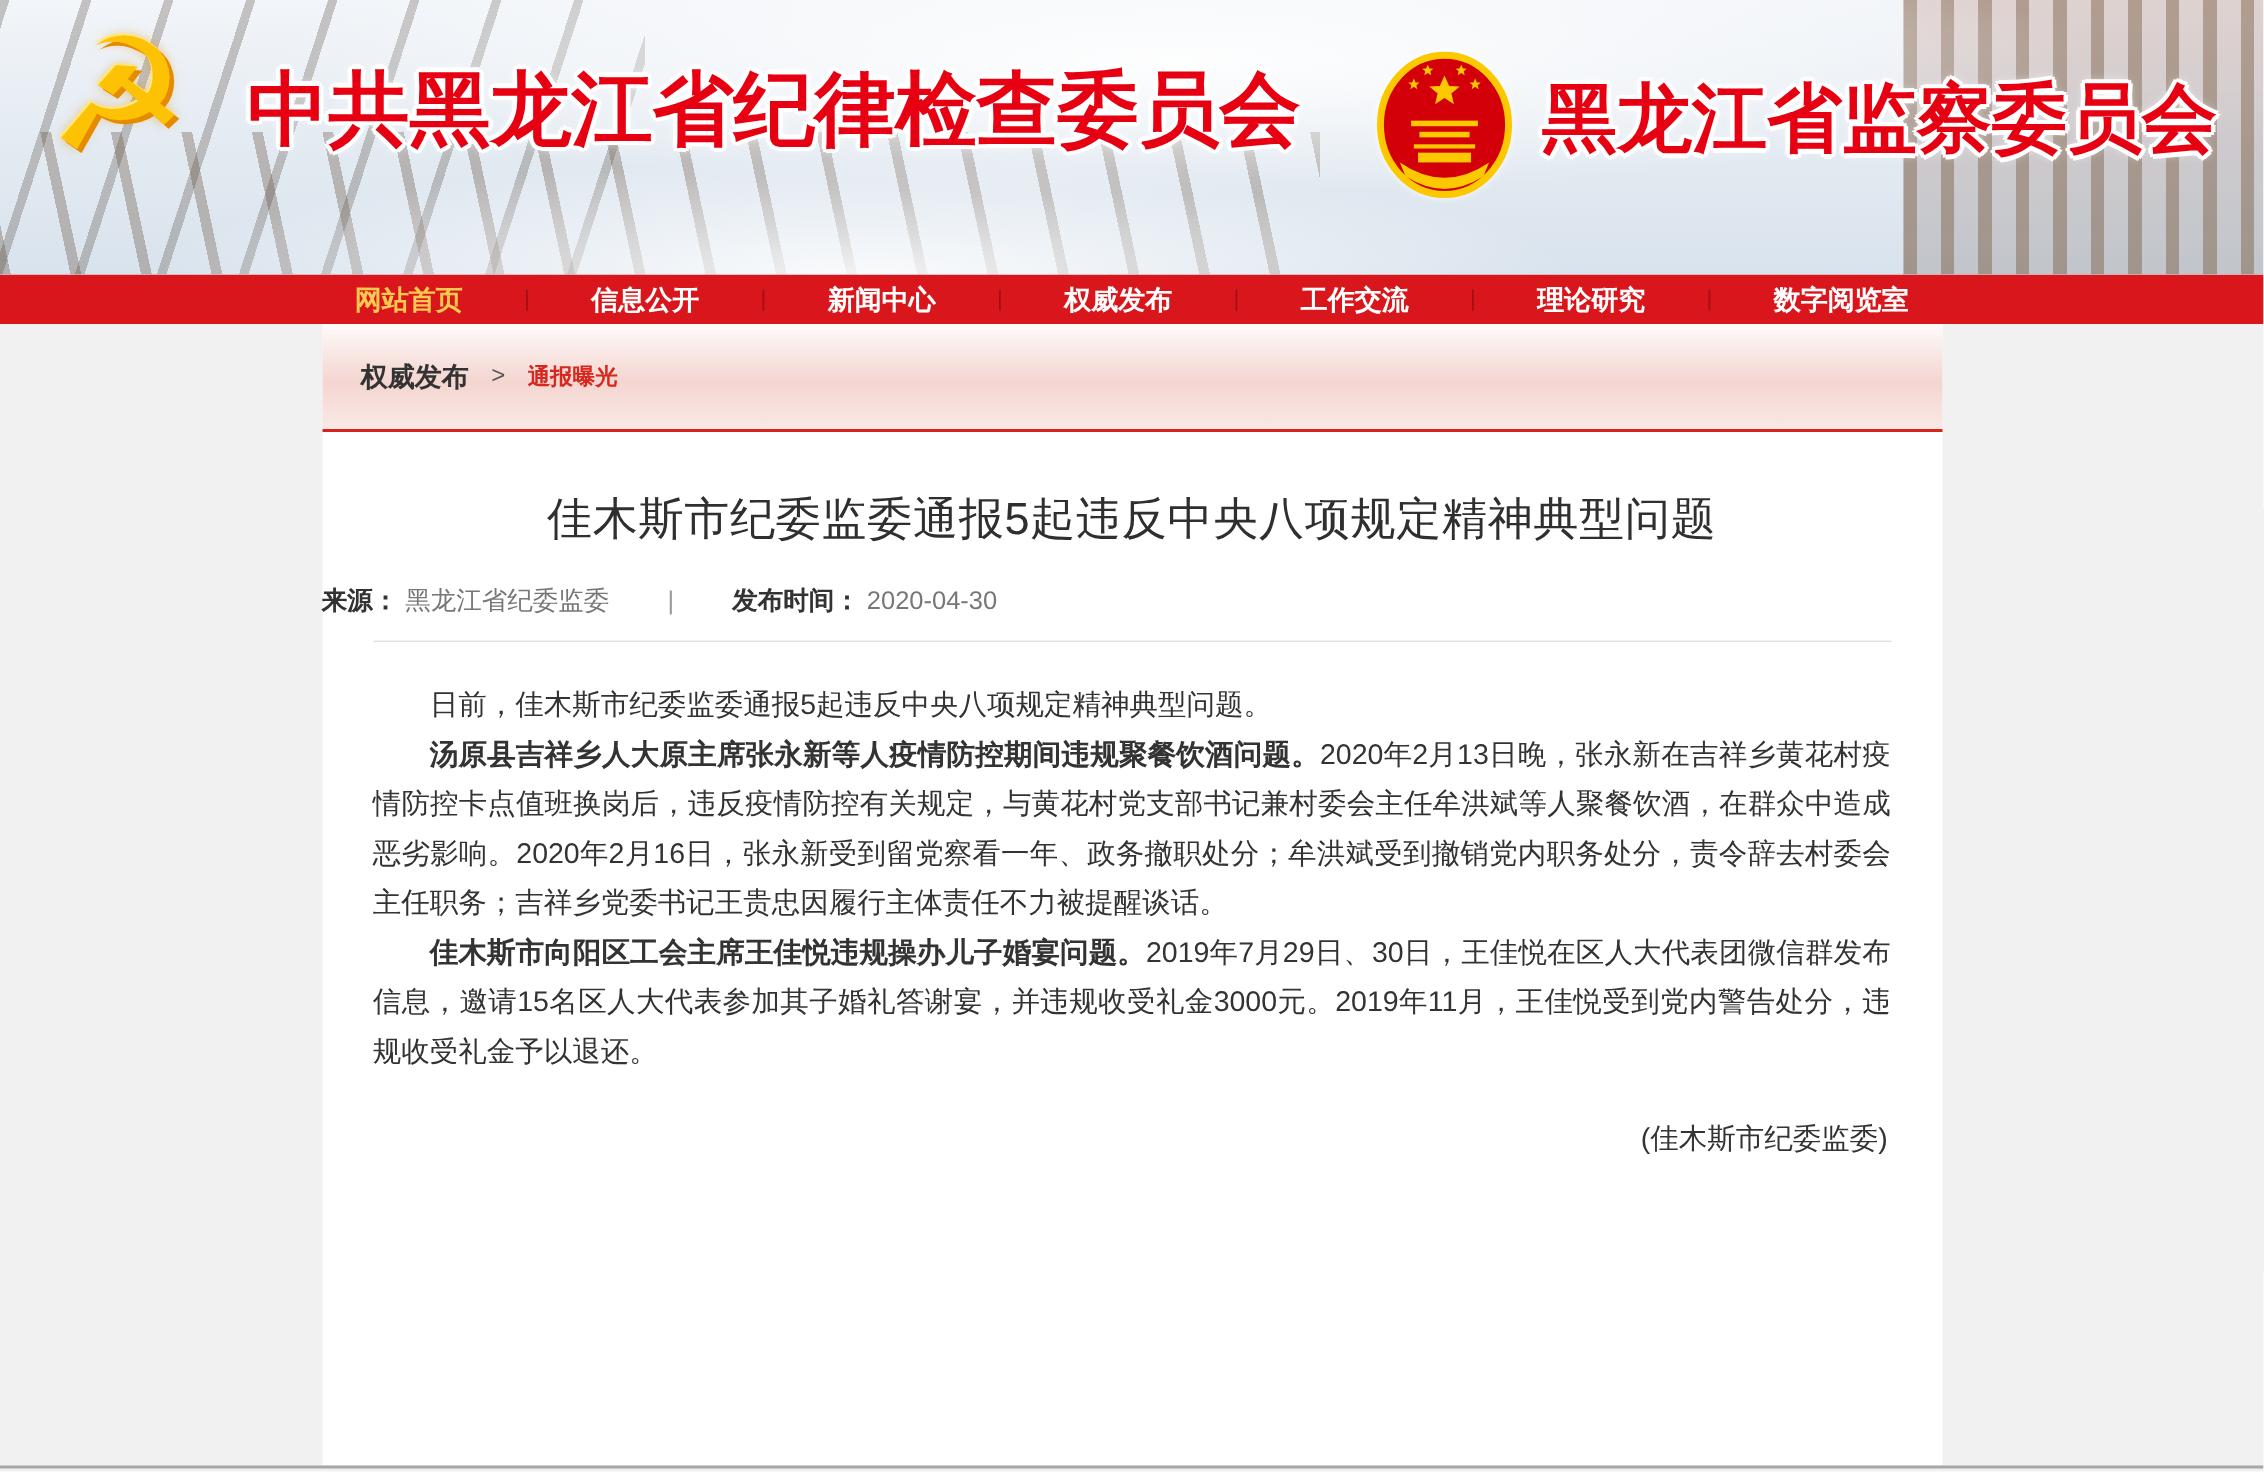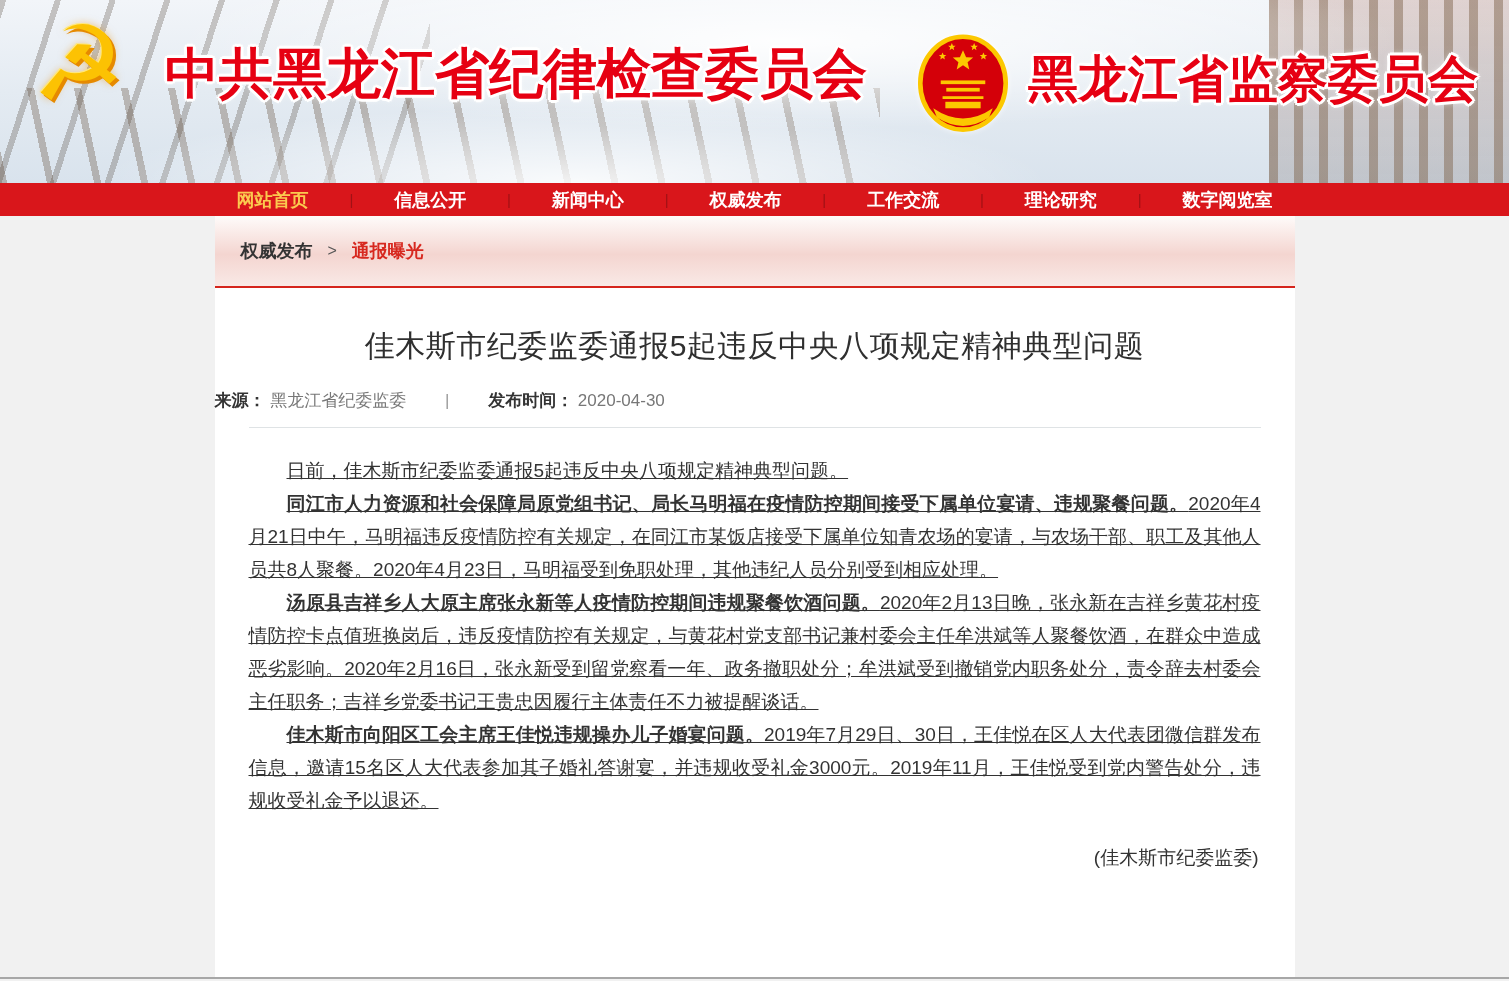--- a/index.html
+++ b/index.html
@@ -51,32 +51,32 @@
   .nav-sep { color:#a11115; font-size:15px; font-weight:normal; }
 
   
   .content { width:1080px; height:761px; margin:0 auto; background:#fff; position:relative; }
 
   .crumb-band { height:72px; display:flex; align-items:center; padding-left:26px;
     background:linear-gradient(180deg,#fefbfa 0%,#f4d5d0 55%,#f9e9e6 100%);
     border-bottom:2px solid #d5241c; }
   .crumb-parent { font-size:18px; font-weight:bold; color:#333; cursor:pointer; }
   .crumb-sep { margin:0 15px; color:#555; font-size:16px; }
-  .crumb-current { font-size:18px; font-weight:bold; color:#d7281f; cursor:pointer; }
+  .crumb-current { font-size:15px; font-weight:bold; color:#d7281f; cursor:pointer; }
 
   .article-title { margin:38px 30px 0; text-align:center; font-size:30px; font-weight:normal;
     color:#2f2f2f; letter-spacing:.5px; }
 
   .meta { margin-top:22px; font-size:17px; color:#777; }
   .meta .label { font-weight:bold; color:#333; }
   .meta .pipe  { margin:0 34px; color:#999; }
 
   .meta-divider { border:none; border-top:1px solid #dfe3e5; margin:15px 34px 0; }
 
-  .body-text { margin:26px 34px 0; font-size:19px; color:#333; line-height:33px; text-align:justify;text-decoration:underline; }
+  .body-text { margin:26px 34px 0; font-size:19px; color:#333; line-height:33px; text-align:justify; }
   .body-text p { margin:0; text-indent:2em; }
   .para-lead { font-weight:bold; }
 
   .signature { margin:28px 36px 0; text-align:right; font-size:19px; color:#333; }
 
   .footer-line { position:absolute; left:0; bottom:2px; width:100%; height:2px; background:#a7a7a7; }
 </style>
 </head>
 <body>
 
@@ -142,21 +142,20 @@
       <span class="value">黑龙江省纪委监委</span>
       <span class="pipe">|</span>
       <span class="label">发布时间：</span>
       <span class="value">2020-04-30</span>
     </div>
 
     <hr class="meta-divider">
 
     <div class="body-text" id="article-body">
         <p><span>日前，佳木斯市纪委监委通报5起违反中央八项规定精神典型问题。</span></p>
-        <p><b class="para-lead">同江市人力资源和社会保障局原党组书记、局长马明福在疫情防控期间接受下属单位宴请、违规聚餐问题。</b><span>2020年4月21日中午，马明福违反疫情防控有关规定，在同江市某饭店接受下属单位知青农场的宴请，与农场干部、职工及其他人员共8人聚餐。2020年4月23日，马明福受到免职处理，其他违纪人员分别受到相应处理。</span></p>
         <p><b class="para-lead">汤原县吉祥乡人大原主席张永新等人疫情防控期间违规聚餐饮酒问题。</b><span>2020年2月13日晚，张永新在吉祥乡黄花村疫情防控卡点值班换岗后，违反疫情防控有关规定，与黄花村党支部书记兼村委会主任牟洪斌等人聚餐饮酒，在群众中造成恶劣影响。2020年2月16日，张永新受到留党察看一年、政务撤职处分；牟洪斌受到撤销党内职务处分，责令辞去村委会主任职务；吉祥乡党委书记王贵忠因履行主体责任不力被提醒谈话。</span></p>
         <p><b class="para-lead">佳木斯市向阳区工会主席王佳悦违规操办儿子婚宴问题。</b><span>2019年7月29日、30日，王佳悦在区人大代表团微信群发布信息，邀请15名区人大代表参加其子婚礼答谢宴，并违规收受礼金3000元。2019年11月，王佳悦受到党内警告处分，违规收受礼金予以退还。</span></p>
       </div>
 
     <div class="signature">(佳木斯市纪委监委)</div>
   </article>
 </main>
 
 <div class="footer-line"></div>
 

